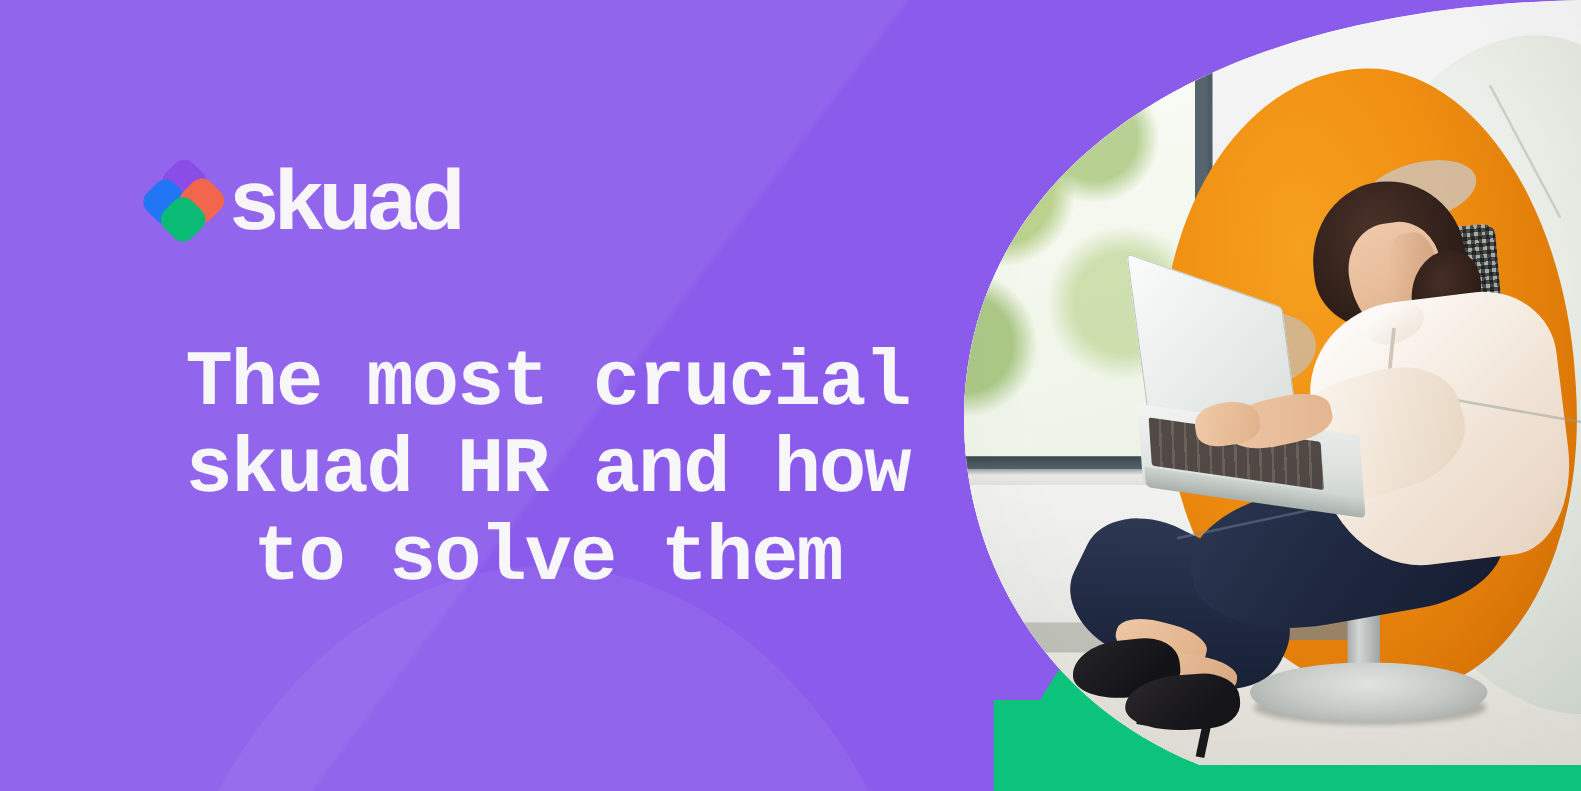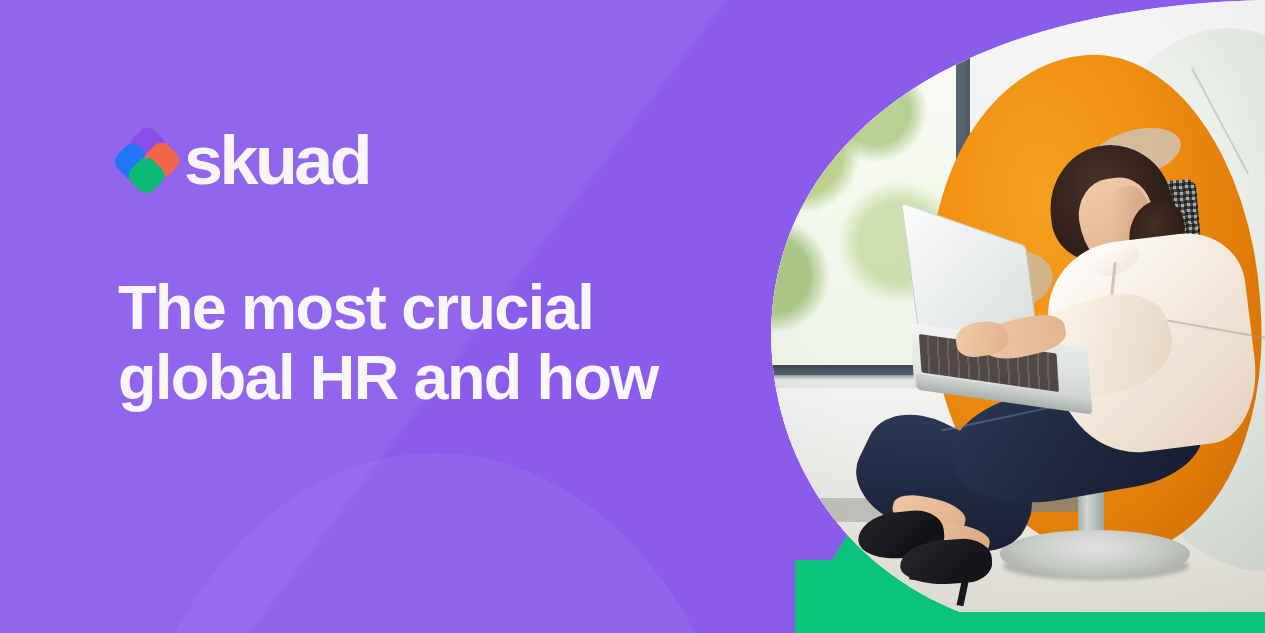--- a/index.html
+++ b/index.html
@@ -10,20 +10,21 @@
     overflow:hidden;
     background:#8B5CEB;
     font-family:"Liberation Sans", sans-serif;
   }
 
   #banner {
     position:relative;
     width:1265px; height:633px;
     overflow:hidden;
     background:#8B5CEB;
+    text-align:center;
   }
 
   
   .bg-base {
     position:absolute; inset:0;
     background:#8B5CEB;
   }
 
   
   .bg-diagonal {
@@ -376,21 +377,21 @@
     color:#F7F5F8;
     transform:scaleX(1.03);
     transform-origin:left center;
   }
 
   
   .headline {
     position:absolute;
     left:118px; top:272px;
     width:640px;
-    font-family:Liberation Sans, sans-serif;
+    font-family:Liberation Mono, monospace;
     font-size:63px;
     font-weight:700;
     line-height:1.115;
     letter-spacing:-1.6px;
     color:#F7F6F8;
   }
   .headline .ln { display:block; white-space:nowrap; }
 </style>
 </head>
 <body>
@@ -465,16 +466,17 @@
       <span class="petal petal-top" style="background: rgb(139, 77, 232);"></span>
       <span class="petal petal-left" style="background: rgb(33, 118, 245);"></span>
       <span class="petal petal-right" style="background: rgb(242, 102, 75);"></span>
       <span class="petal petal-bot" style="background: rgb(11, 186, 116);"></span>
     </span>
     <span class="logo-word">skuad</span>
   </div>
 
   <h1 class="headline" style="color: rgb(247, 246, 248);">
     <span class="ln">The most crucial</span>
-    <span class="ln">global HR and how</span>
+    <span class="ln">skuad HR and how</span>
+    <span class="ln">to solve them</span>
   </h1>
 
 </div>
 
 </body></html>

